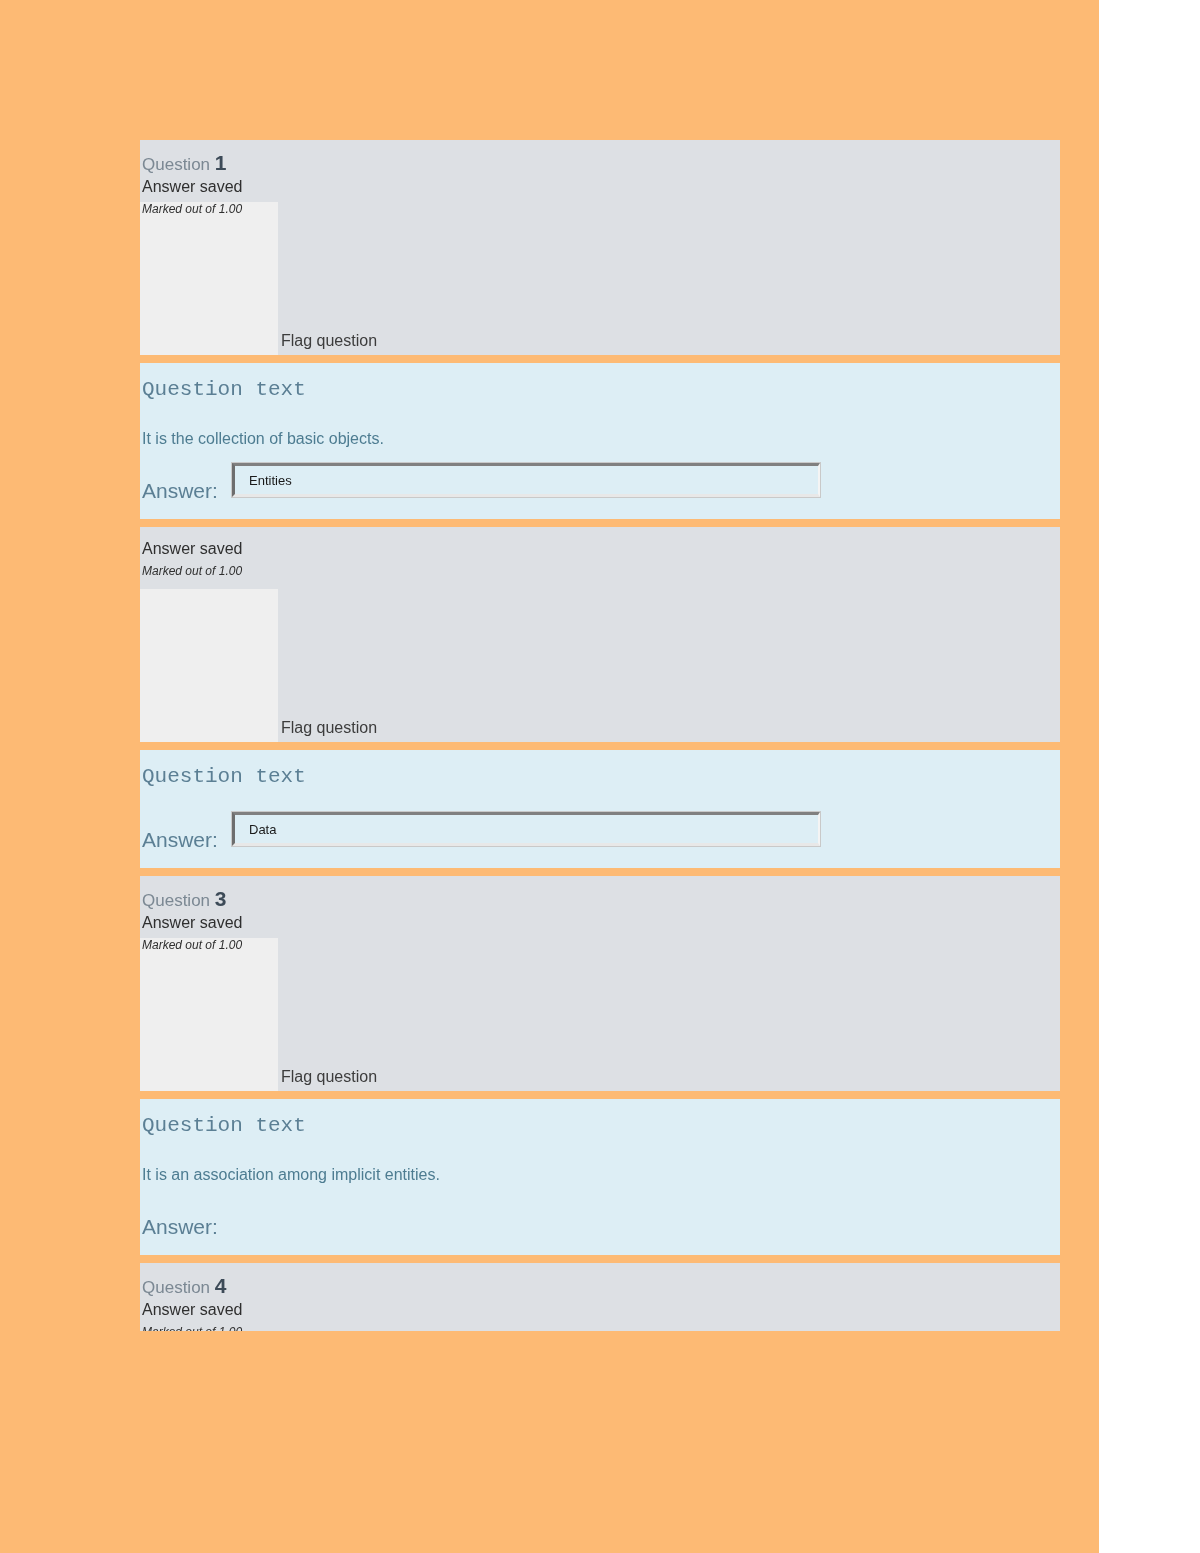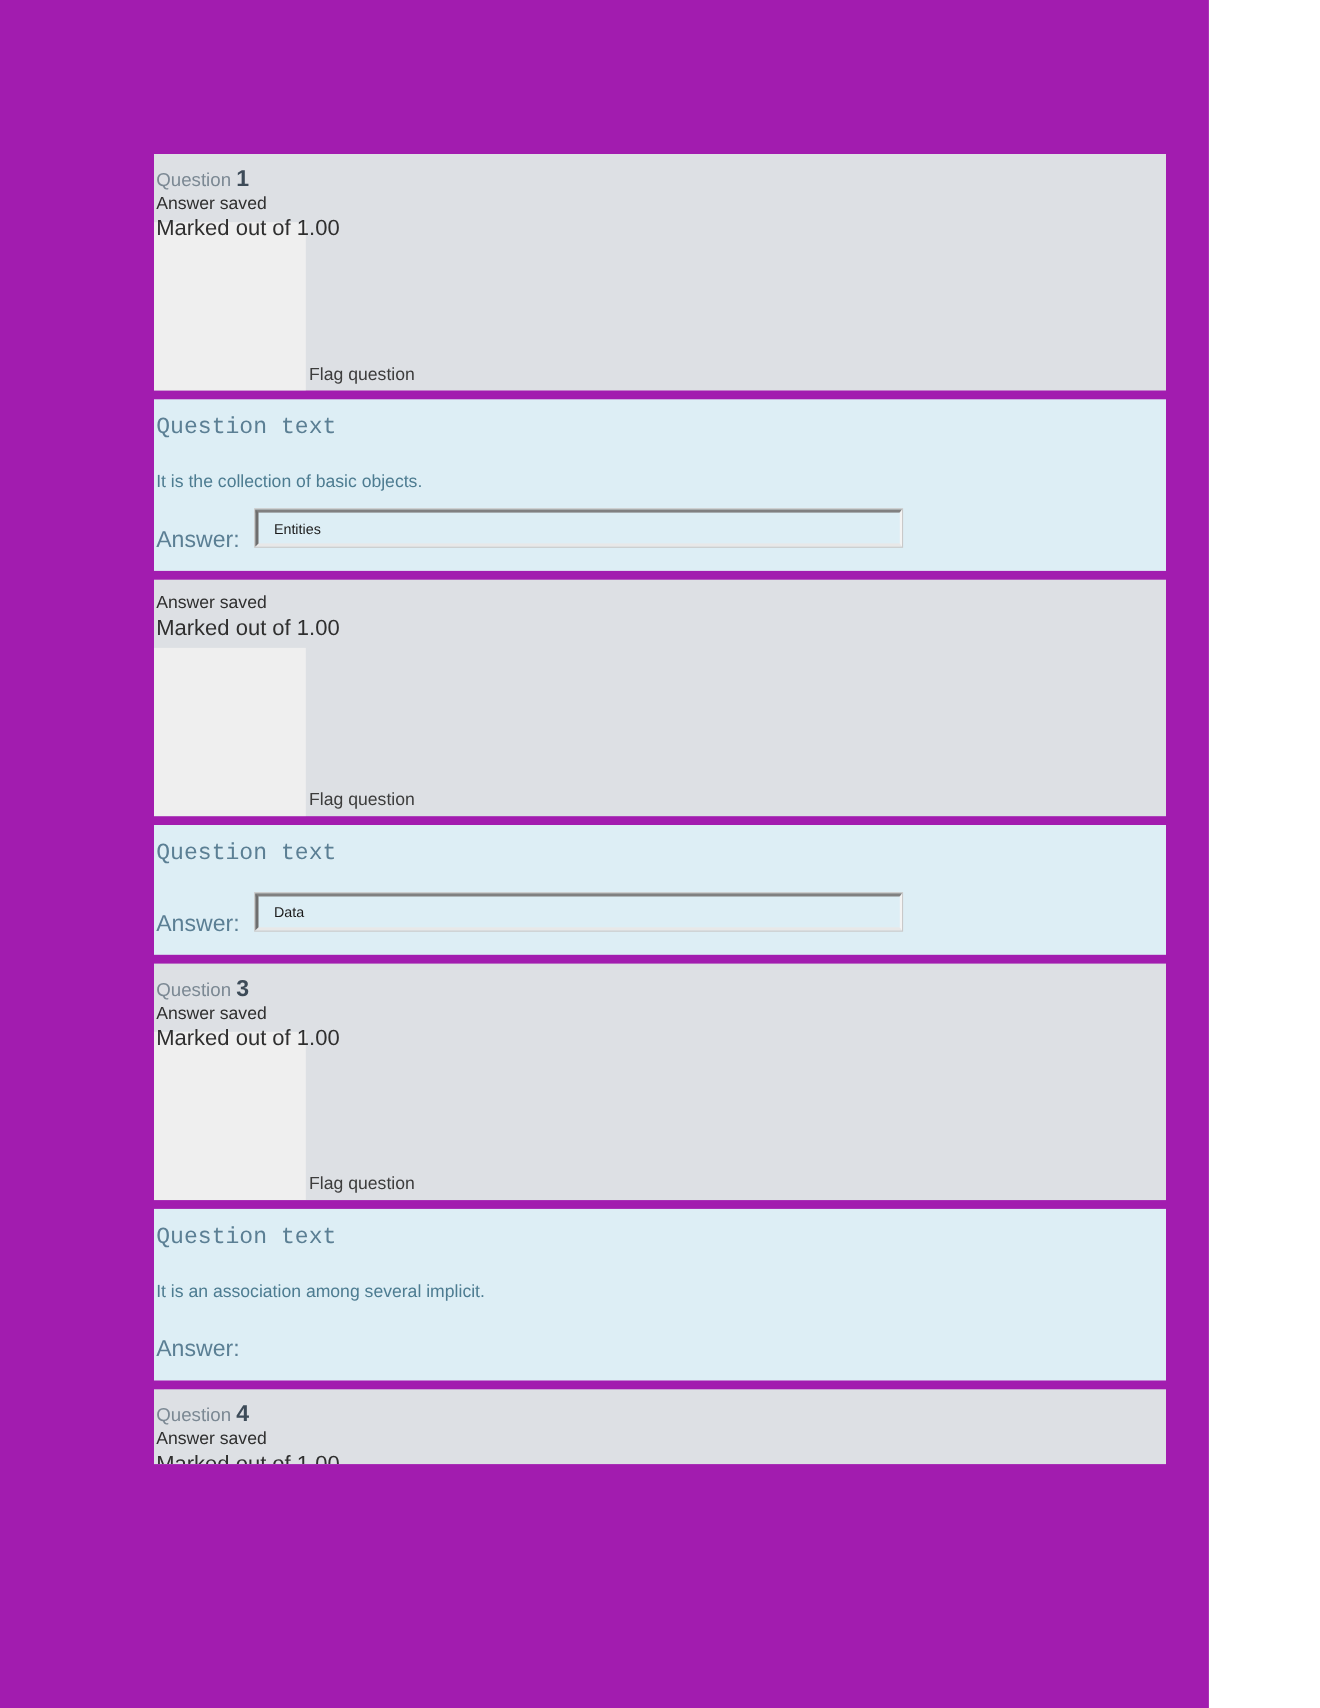--- a/index.html
+++ b/index.html
@@ -10,21 +10,21 @@
   body {
     width: 1200px;
     height: 1553px;
     font-family: "Liberation Sans", sans-serif;
     overflow: hidden;
   }
   .page {
     position: relative;
     width: 1099px;
     height: 1553px;
-    background: #a21caf;
+    background: #fdba74;
   }
   .quiz {
     position: absolute;
     left: 140px;
     top: 140px;
     width: 920px;
   }
 
   
   .qinfo {
@@ -63,24 +63,25 @@
     color: #3d4b58;
     font-weight: bold;
   }
   .q-state {
     font-size: 16px;
     color: #2f2f2f;
     line-height: 22px;
     white-space: nowrap;
   }
   .q-mark {
-    font-size: 20px;
+    font-size: 12px;
     color: #2f2f2f;
     line-height: 22px;
     white-space: nowrap;
+    font-style: italic;
   }
   .flag {
     position: absolute;
     left: 141px;
     bottom: 4px;
     z-index: 2;
     font-size: 16px;
     color: #3c3c3c;
     line-height: 20px;
     white-space: nowrap;
@@ -192,21 +193,21 @@
           <span>Question</span>
           <b>3</b>
         </div>
         <div class="q-state">Answer saved</div>
         <div class="q-mark">Marked out of 1.00</div>
       </div>
       <div class="flag">Flag question</div>
     </div>
     <div class="qtext">
       <div class="qtext-label">Question text</div>
-      <div class="qtext-body">It is an association among several implicit.</div>
+      <div class="qtext-body">It is an association among implicit entities.</div>
       <div class="answer-row">
         <div class="answer-label">Answer:</div>
       </div>
     </div>
 
     <div class="qinfo qinfo-short">
       <div class="qinfo-text">
         <div class="q-no">
           <span>Question</span>
           <b>4</b>

